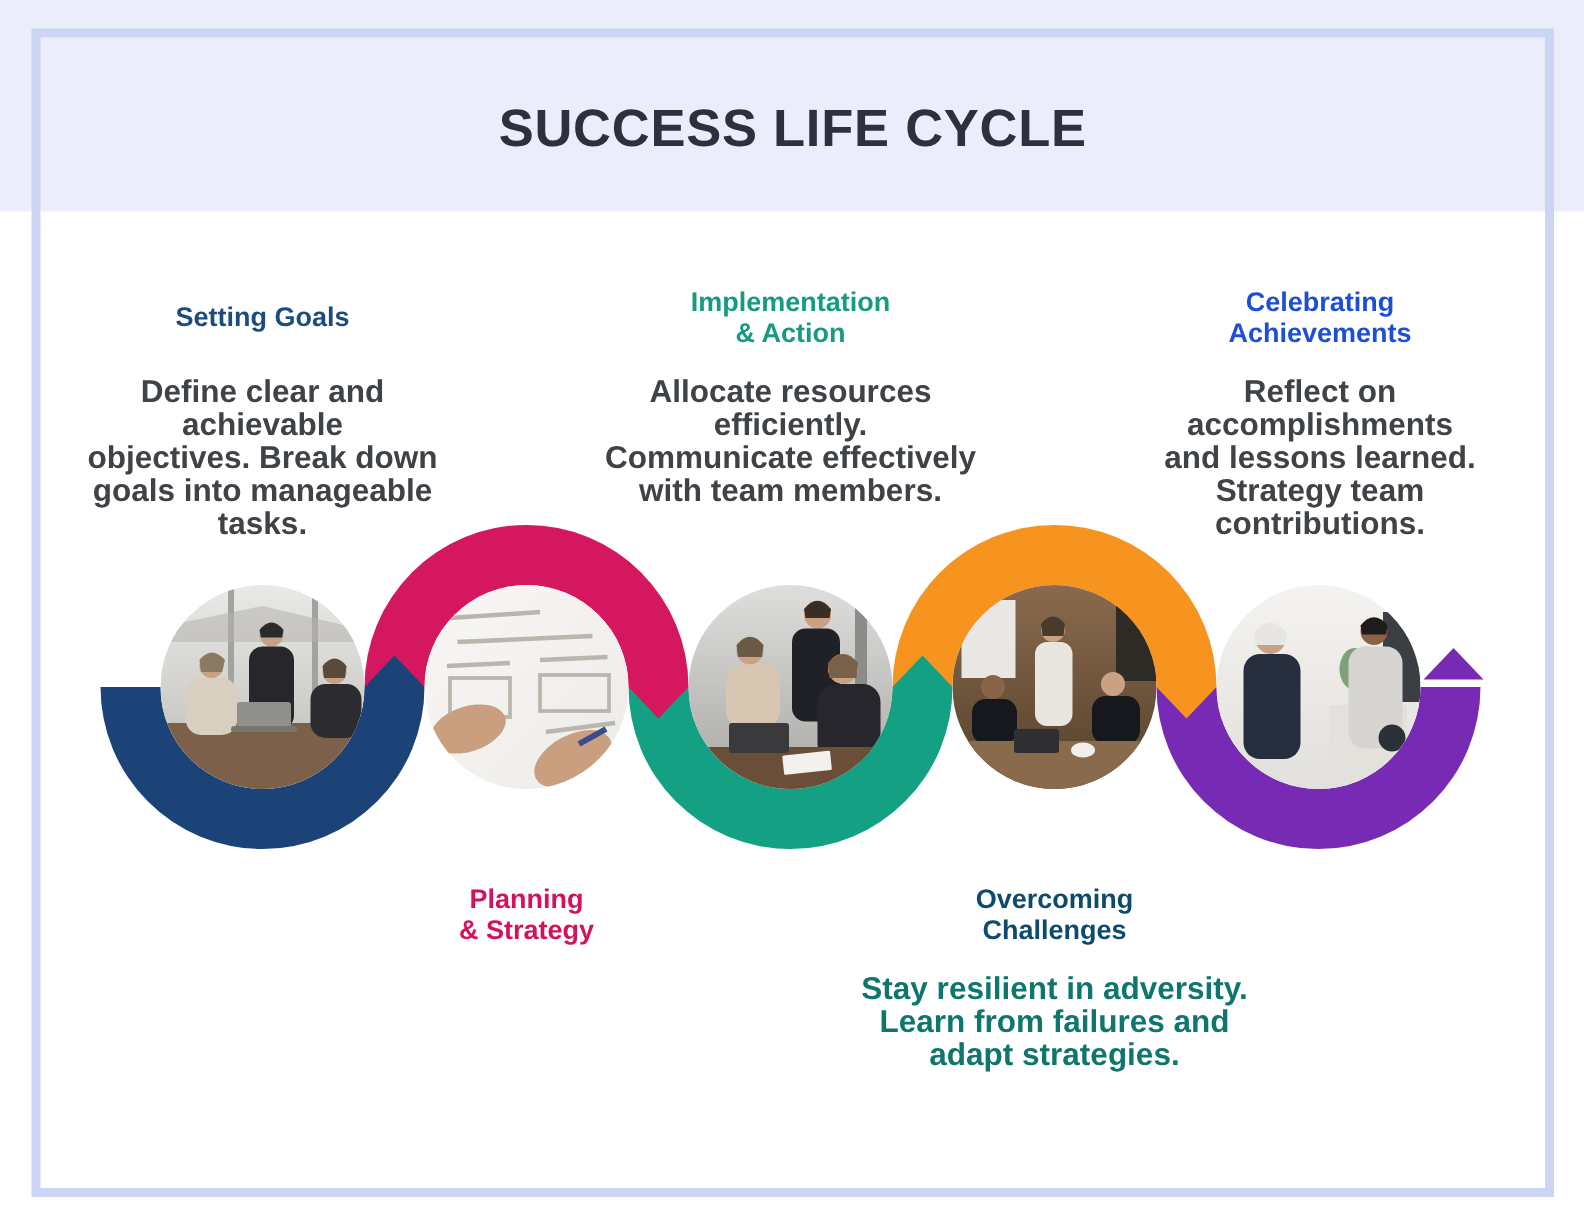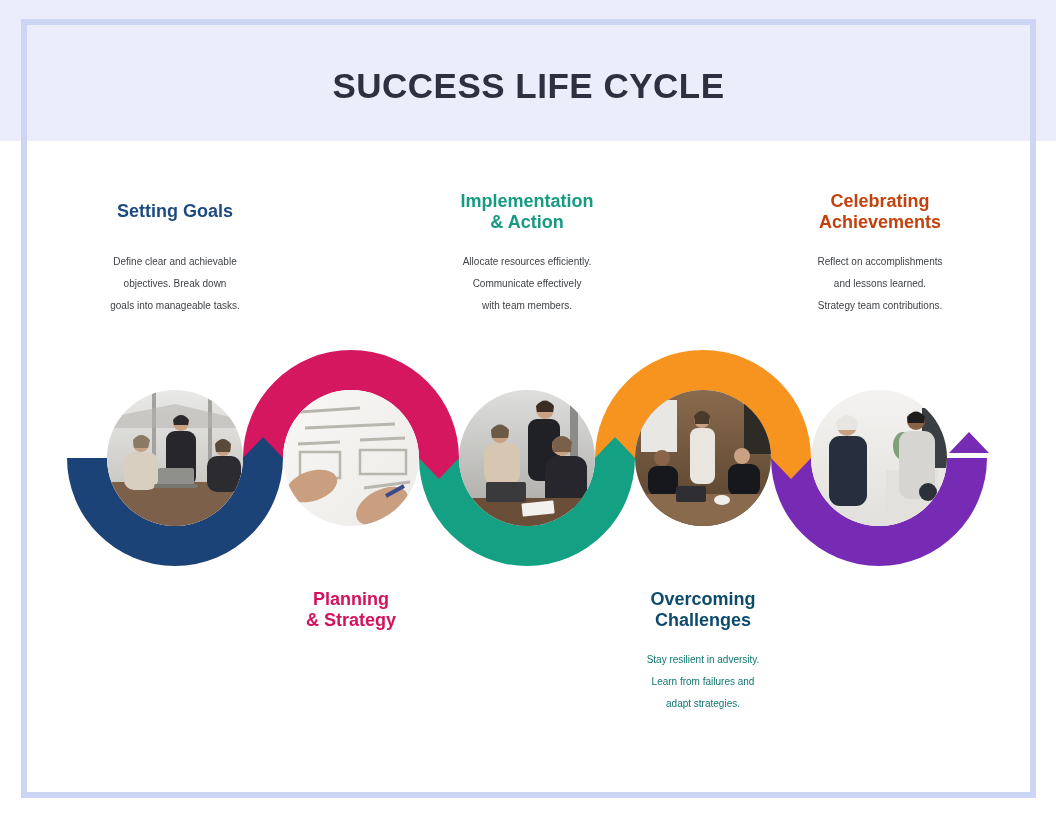--- a/index.html
+++ b/index.html
@@ -18,22 +18,22 @@
     text-align:center;font-size:35px;font-weight:bold;letter-spacing:0.5px;
     color:#2c3040;line-height:44px;
   }
   .stage-text{position:absolute;text-align:center;}
   .stage-text h2{
     margin:0;font-size:18px;font-weight:bold;line-height:21.5px;
     white-space:pre-line;min-height:44px;
     display:flex;align-items:center;justify-content:center;
   }
   .stage-text p{
-    margin:17px 0 0 0;font-size:10px;line-height:22px;
-    color:#3f4246;white-space:pre-line;
+    margin:17px 0 0 0;font-size:21px;line-height:22px;
+    color:#3f4246;white-space:pre-line;font-weight:bold;
   }
   .pos-1{left:45px;top:190px;width:260px;text-align:center;}
   .pos-3{left:397px;top:190px;width:260px;}
   .pos-5{left:748px;top:190px;width:264px;}
   .pos-2{left:221px;top:588px;width:260px;}
   .pos-4{left:573px;top:588px;width:260px;}
   .wave{position:absolute;left:0;top:0;width:1056px;height:816px;pointer-events:none;}
 </style>
 </head>
 <body>
@@ -53,21 +53,21 @@
 
 <div class="stage-text pos-3">
   <h2 style="color: rgb(22, 154, 130);">Implementation
 &amp; Action</h2>
   <p style="color: rgb(63, 66, 70);">Allocate resources efficiently.
 Communicate effectively
 with team members.</p>
 </div>
 
 <div class="stage-text pos-5">
-  <h2 style="color: #c2410c;">Celebrating
+  <h2 style="color: #1d4ed8;">Celebrating
 Achievements</h2>
   <p style="color: rgb(63, 66, 70);">Reflect on accomplishments
 and lessons learned.
 Strategy team contributions.</p>
 </div>
 
 <div class="stage-text pos-2">
   <h2 style="color: rgb(212, 17, 94);">Planning
 &amp; Strategy</h2>
 </div>

